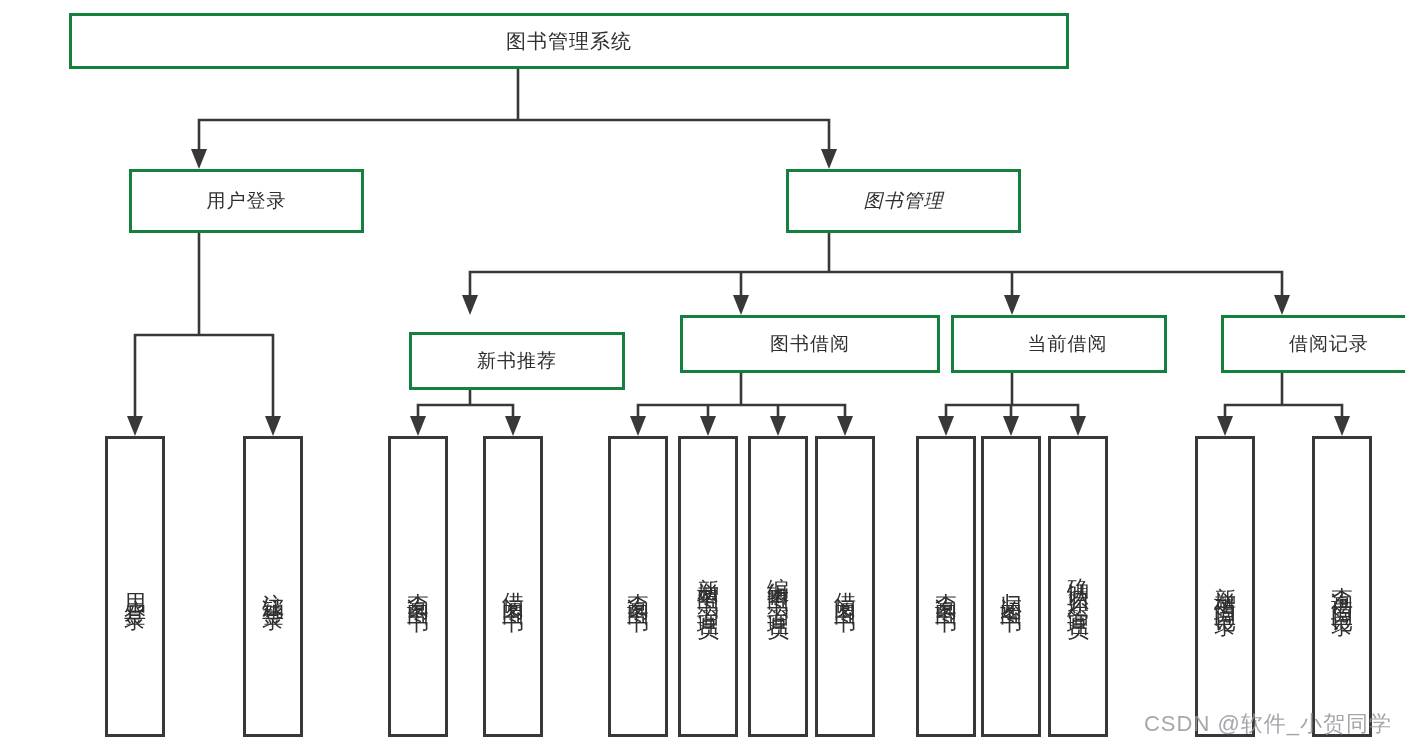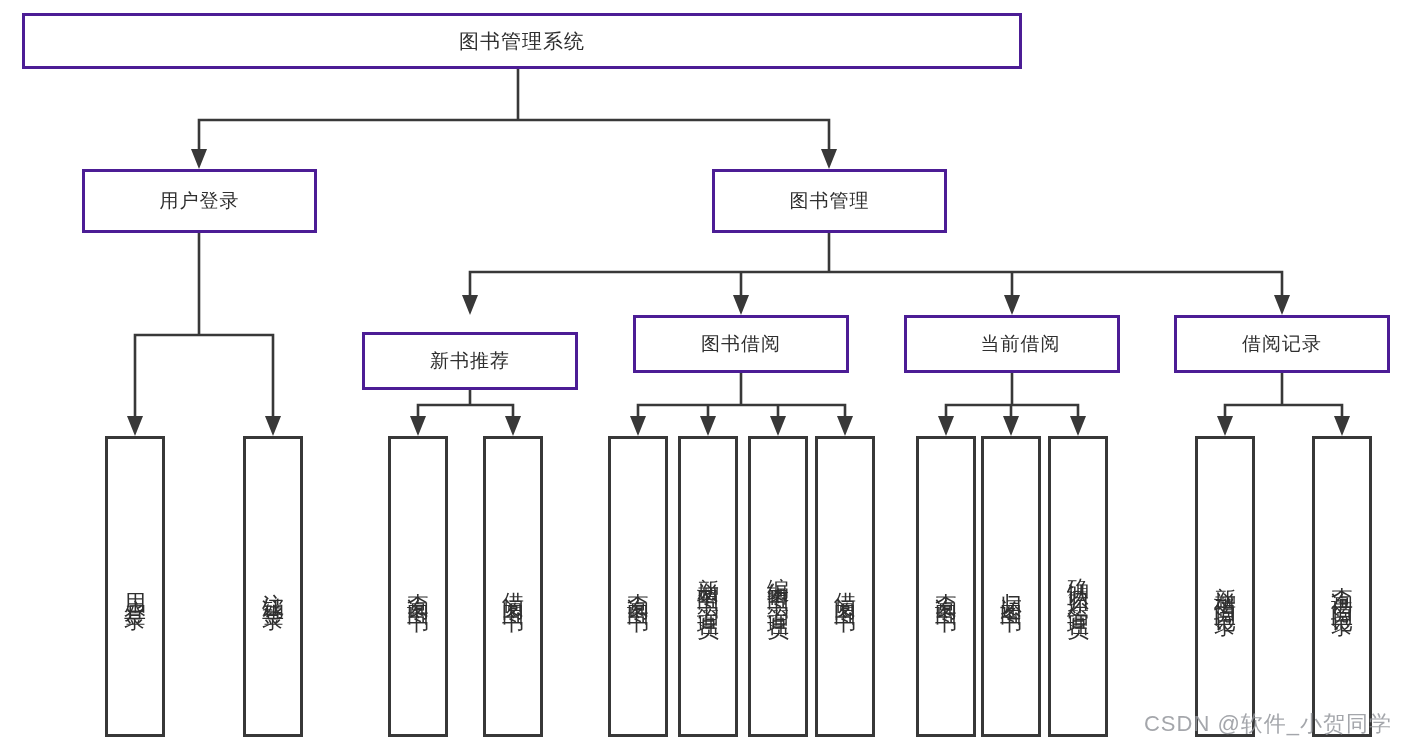--- a/index.html
+++ b/index.html
@@ -7,26 +7,27 @@
     position:relative;
     width:1405px;height:747px;
     background:#ffffff;
     font-family:"Liberation Sans","DejaVu Sans",sans-serif;
     overflow:hidden;
   }
   #edges{position:absolute;left:0;top:0;width:1405px;height:747px;}
   .hnode{
     position:absolute;
     box-sizing:border-box;
-    border:3px solid #4c1d95;
+    border:3px solid #15803d;
     background:#ffffff;
     display:flex;align-items:center;justify-content:center;
     font-size:19px;color:#2f2f2f;
     letter-spacing:1px;
     z-index:2;
+    margin-left:47px;
   }
   .root{font-size:20px;}
   .leaf{
     position:absolute;
     top:436px;height:301px;width:60px;
     box-sizing:border-box;
     border:3px solid #383838;
     background:#ffffff;
     display:flex;align-items:center;justify-content:center;
     z-index:2;
@@ -90,24 +91,24 @@
       <polygon points="1003,416 1019,416 1011,436"></polygon>
       <polygon points="1070,416 1086,416 1078,436"></polygon>
       <polygon points="1217,416 1233,416 1225,436"></polygon>
       <polygon points="1334,416 1350,416 1342,436"></polygon>
     </g>
   </svg>
 
   <div class="hnode root" style="left:22px;top:13px;width:1000px;height:56px;">图书管理系统</div>
 
   <div class="hnode" style="left:82px;top:169px;width:235px;height:64px;">用户登录</div>
-  <div class="hnode" style="left:712px;top:169px;width:235px;height:64px;">图书管理</div>
+  <div class="hnode" style="left:739px;top:169px;width:235px;height:64px;font-style:italic;">图书管理</div>
 
   <div class="hnode" style="left:362px;top:332px;width:216px;height:58px;">新书推荐</div>
-  <div class="hnode" style="left:633px;top:315px;width:216px;height:58px;">图书借阅</div>
+  <div class="hnode" style="left:633px;top:315px;width:260px;height:58px;">图书借阅</div>
   <div class="hnode" style="left:904px;top:315px;width:216px;height:58px;padding-left:17px;">当前借阅</div>
   <div class="hnode" style="left:1174px;top:315px;width:216px;height:58px;">借阅记录</div>
 
   <div class="leaf" style="left:105px;">
     <span>用户登录</span>
   </div>
   <div class="leaf" style="left:243px;">
     <span>注销登录</span>
   </div>
 

